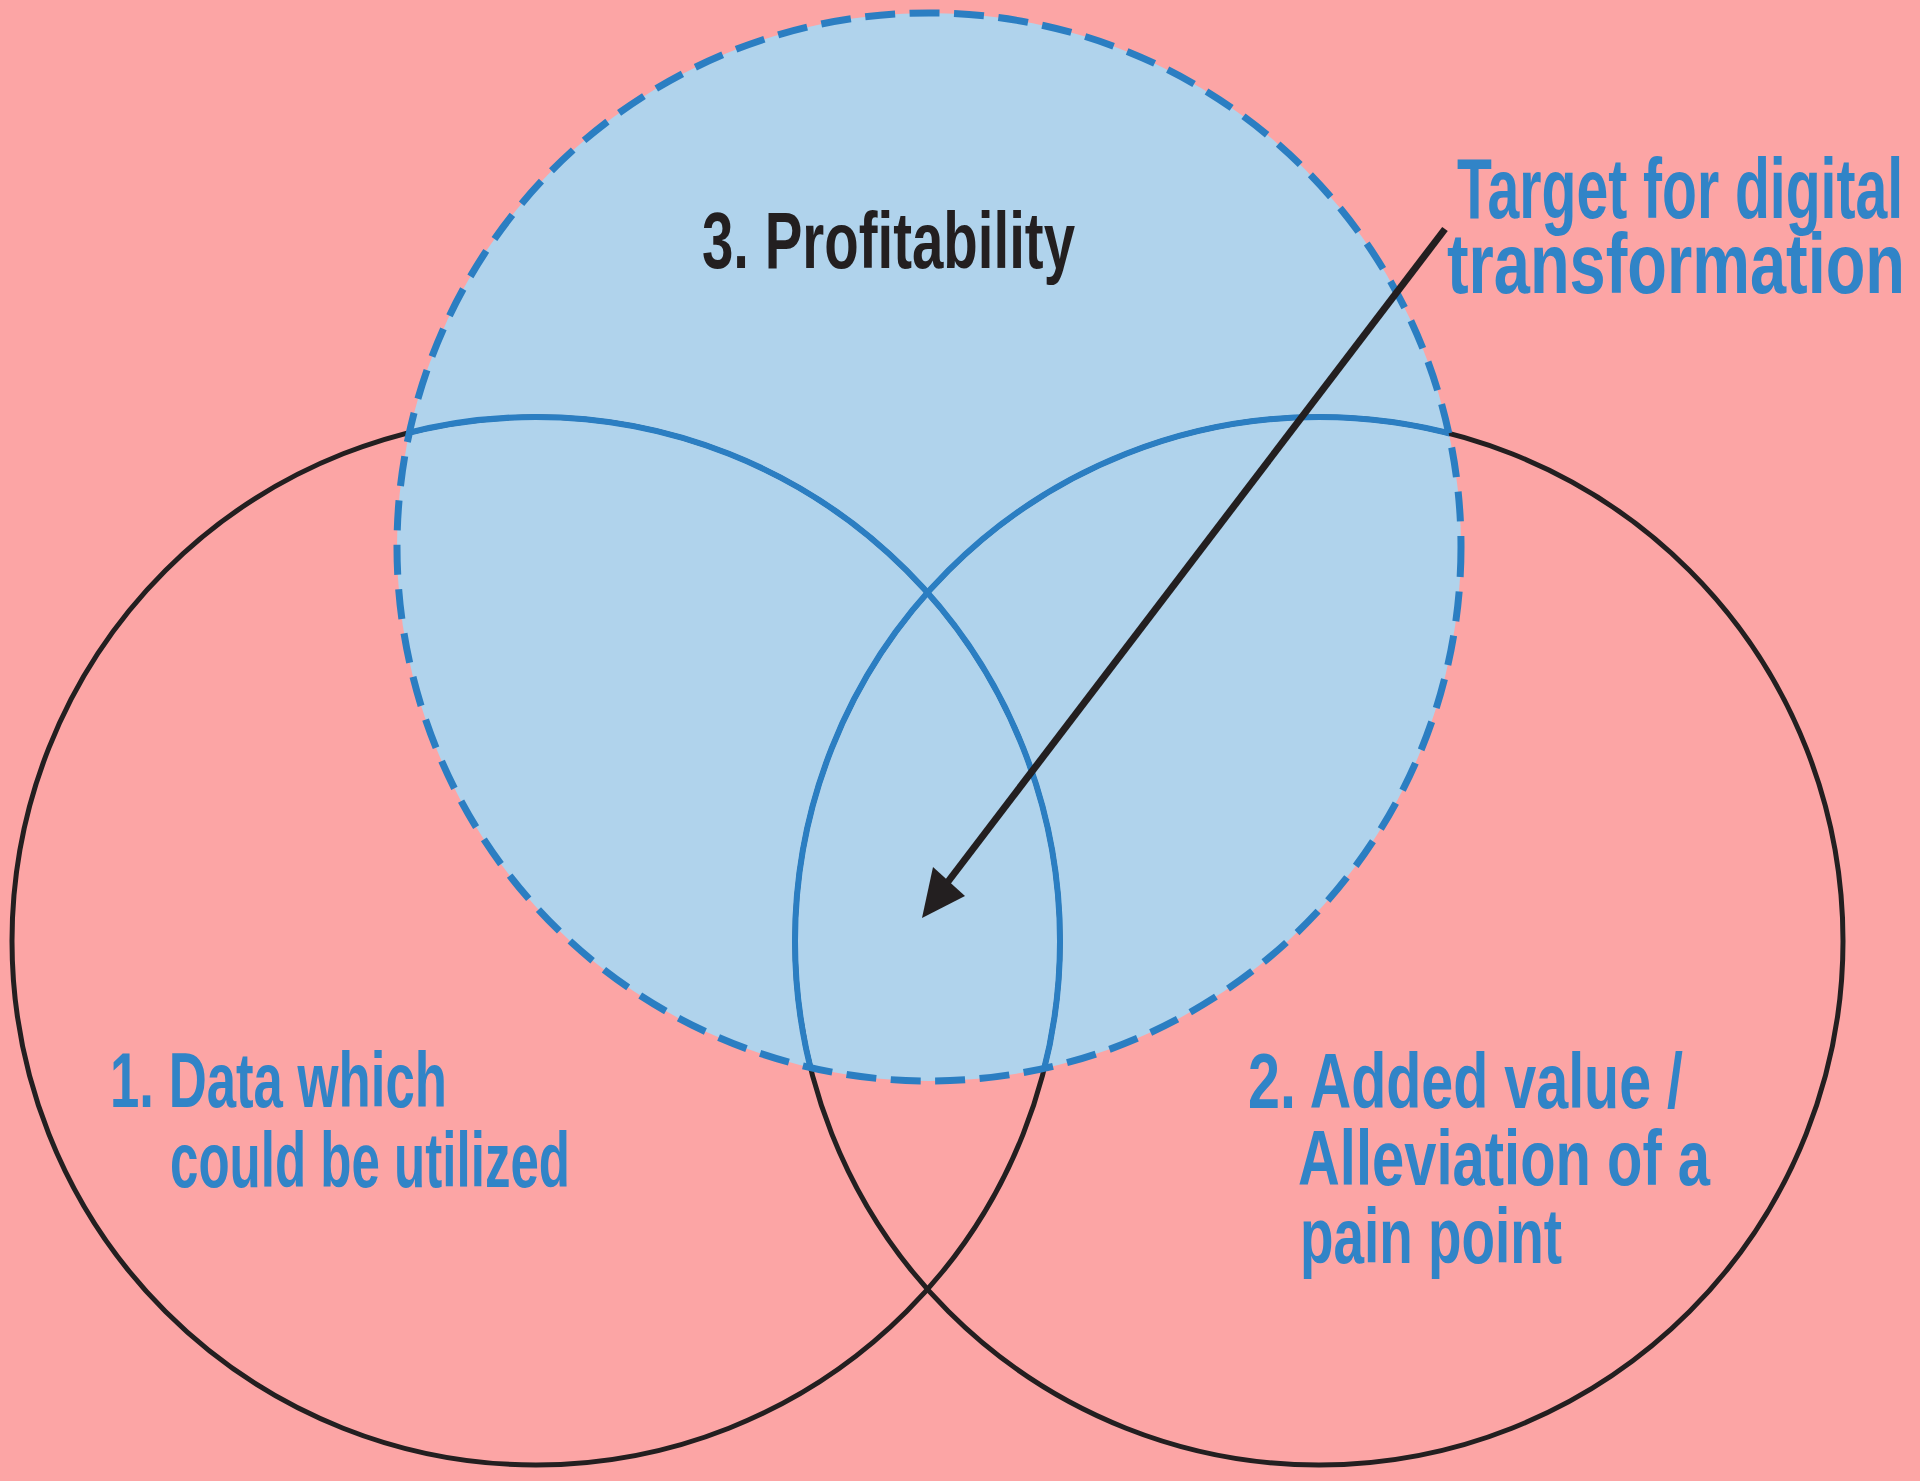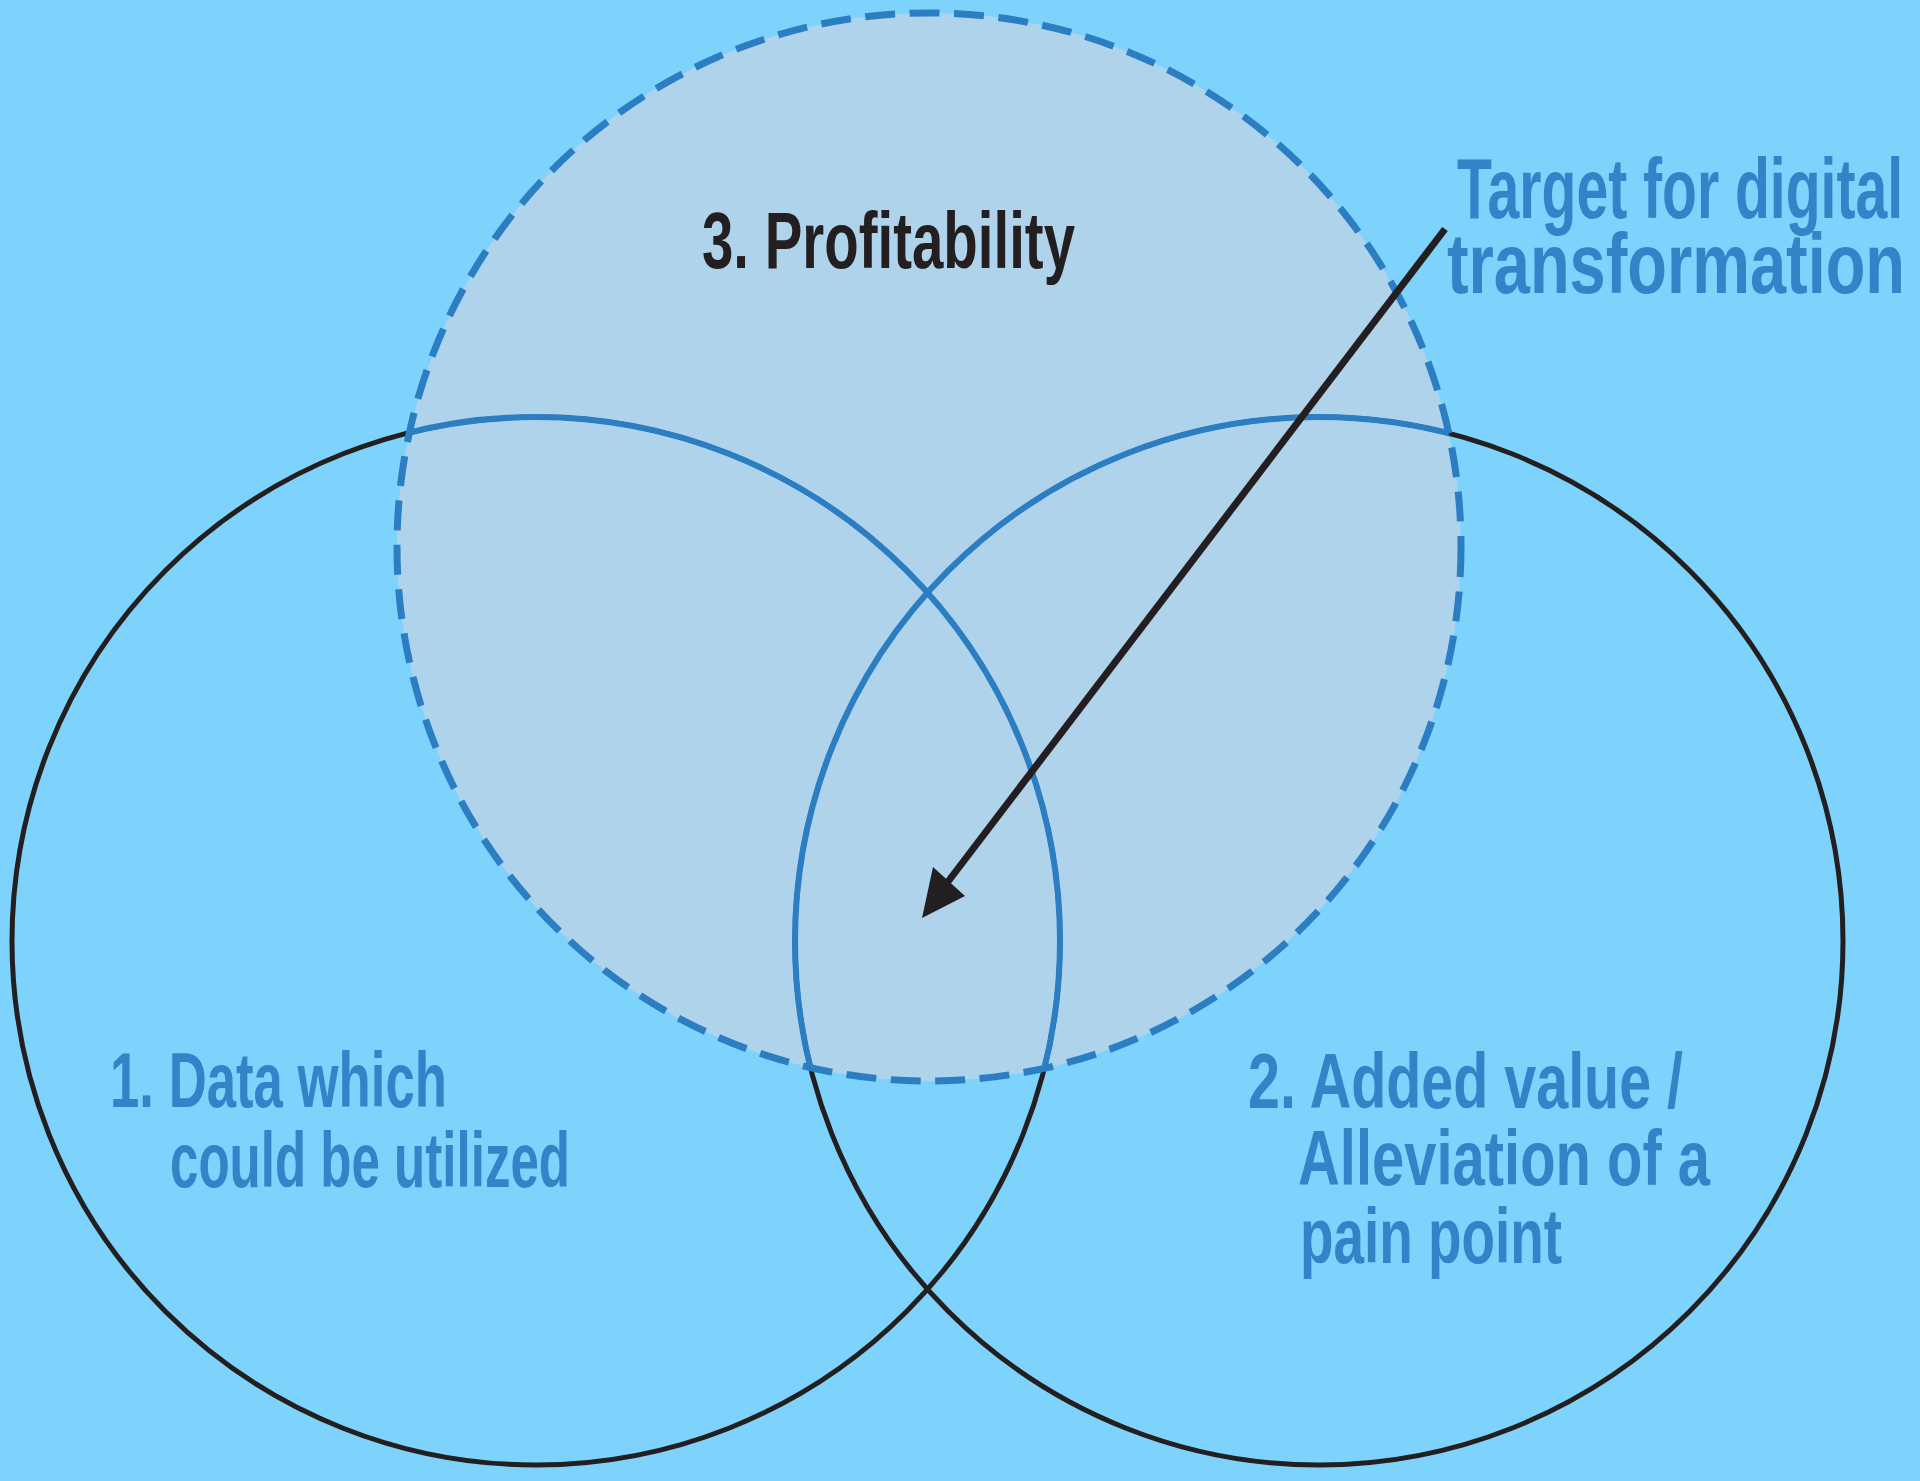--- a/index.html
+++ b/index.html
@@ -4,21 +4,21 @@
 <style>
   html, body {
     margin: 0;
     padding: 0;
     background: #ffffff;
   }
   .stage {
     position: relative;
     width: 1920px;
     height: 1481px;
-    background: #7dd3fc;
+    background: #fca5a5;
     overflow: hidden;
   }
   .stage svg {
     position: absolute;
     top: 0;
     left: 0;
     display: block;
   }
   .lbl {
     font-family: "Liberation Sans", "DejaVu Sans", sans-serif;

